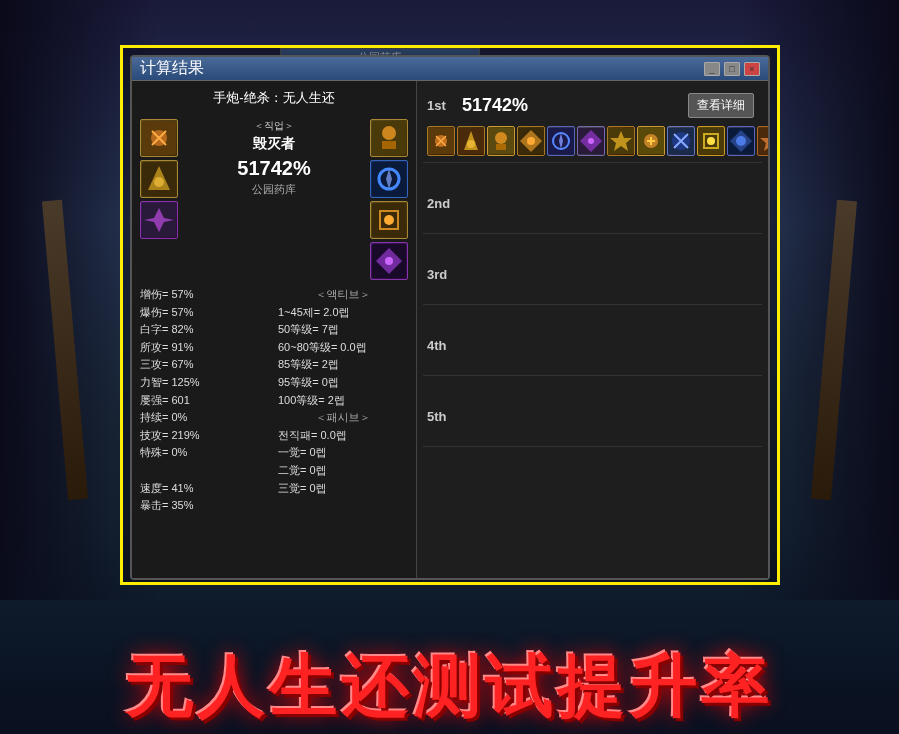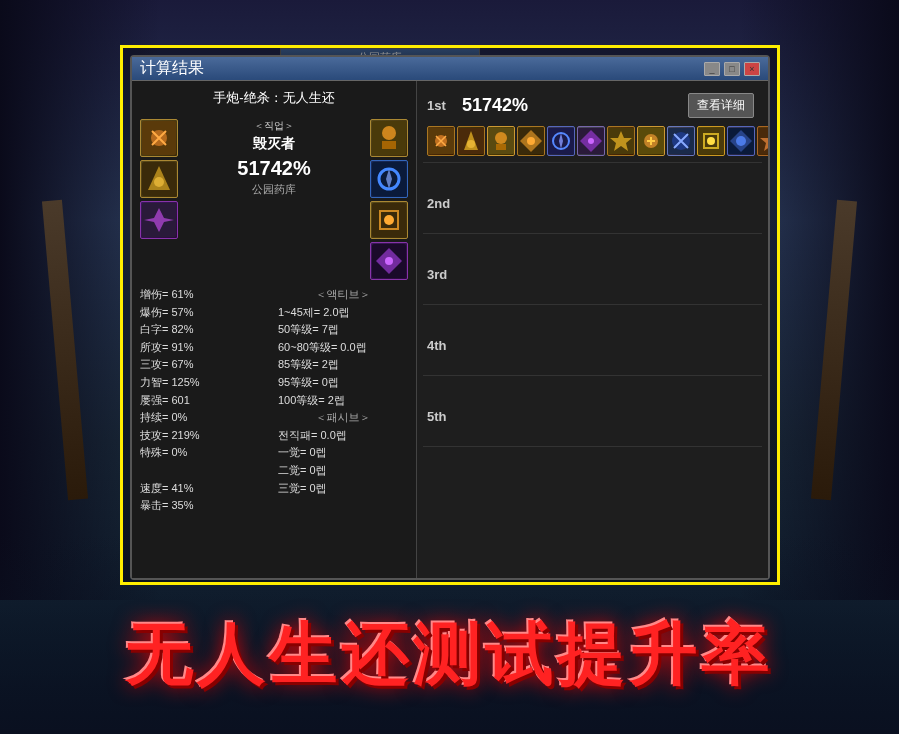--- a/index.html
+++ b/index.html
@@ -250,21 +250,21 @@
       border-radius: 2px;
       display: flex;
       align-items: center;
       justify-content: center;
       font-size: 14px;
     }
 
     
     .bottom-title {
       position: absolute;
-      bottom: 34px;
+      bottom: 2px;
       left: 0; right: 0;
       text-align: center;
       font-size: 68px;
       font-weight: 900;
       color: #ff2222;
       text-shadow: 3px 3px 0 #880000, -2px -2px 0 #ff8888, 0 0 20px #ff0000;
       font-family: 'SimHei', 'Microsoft YaHei', sans-serif;
       letter-spacing: 4px;
     }
 
@@ -425,21 +425,21 @@
                 <rect width="34" height="34" fill="#1a0a2a" rx="2"></rect>
                 <path d="M17 4 L30 17 L17 30 L4 17 Z" fill="#8833bb" opacity="0.8"></path>
                 <circle cx="17" cy="17" r="4" fill="#cc66ff"></circle>
               </svg>
           </div>
         </div>
       </div>
 
       <div class="stats-section">
         <div class="stats-col">
-          <div class="stat-row">增伤= 61%</div>
+          <div class="stat-row">增伤= 57%</div>
           <div class="stat-row">爆伤= 57%</div>
           <div class="stat-row">白字= 82%</div>
           <div class="stat-row">所攻= 91%</div>
           <div class="stat-row">三攻= 67%</div>
           <div class="stat-row">力智= 125%</div>
           <div class="stat-row">屡强= 601</div>
           <div class="stat-row">持续= 0%</div>
           <div class="stat-row">技攻= 219%</div>
           <div class="stat-row">特殊= 0%</div>
           <div class="stat-row">&nbsp;</div>

